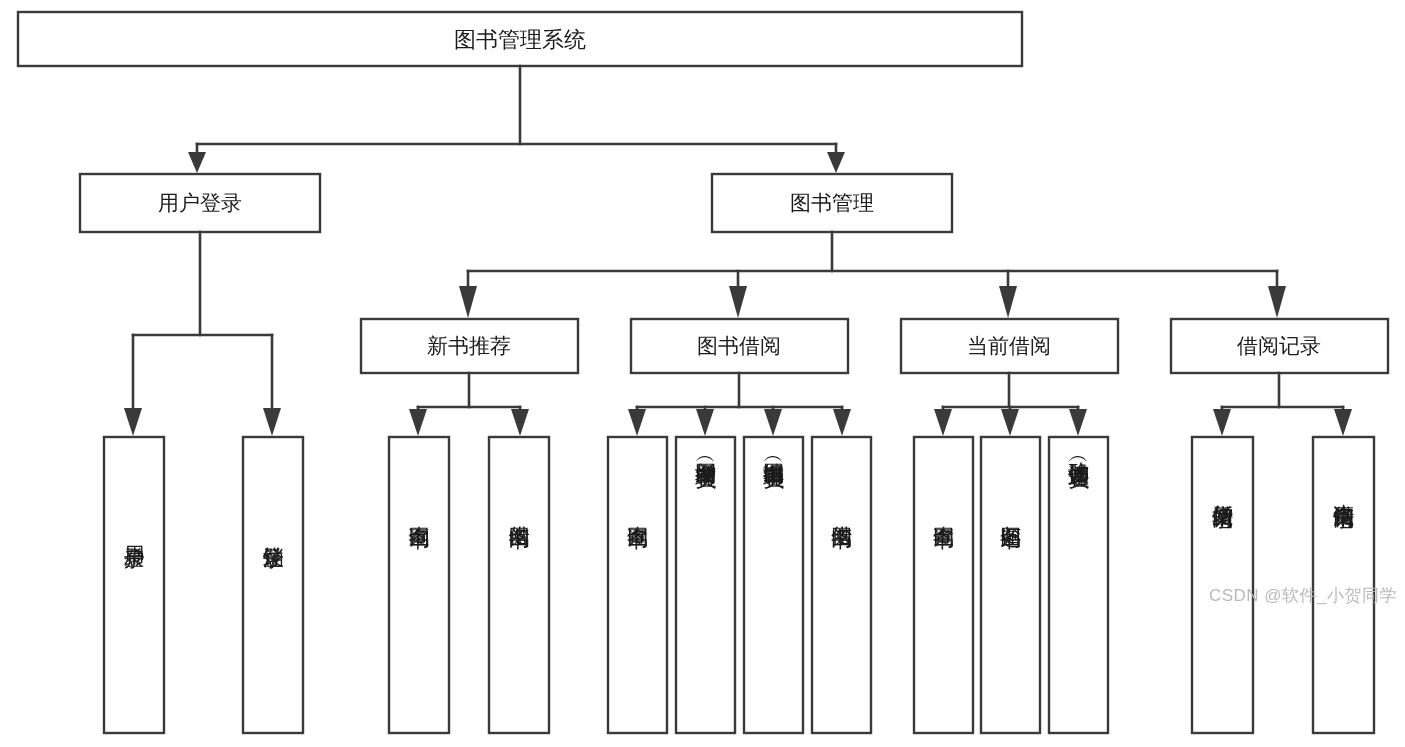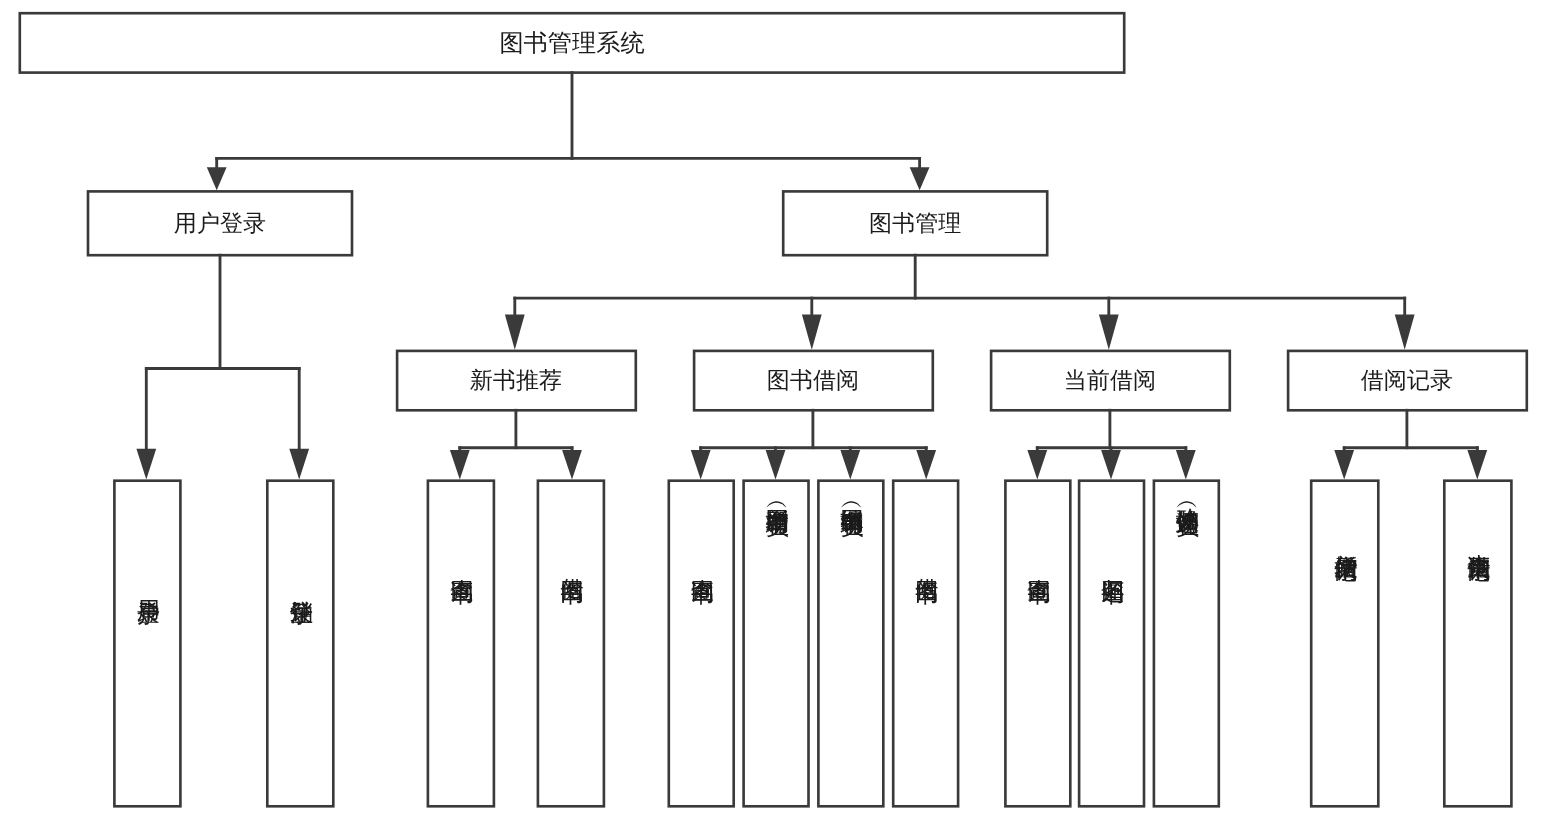--- a/index.html
+++ b/index.html
@@ -238,13 +238,14 @@
     <span class="vert-label" style="margin-top:8px;">确认归还（管理员）</span>
   </div>
 
   <div class="vert-label-wrap" style="left:1192px; top:437px; width:61px; height:296px;">
     <span class="vert-label" style="margin-top:50px;">新增借阅记录</span>
   </div>
   <div class="vert-label-wrap" style="left:1313px; top:437px; width:61px; height:296px;">
     <span class="vert-label" style="margin-top:50px;">查询借阅记录</span>
   </div>
 
+  <div class="watermark">CSDN @软件_小贺同学</div>
 </div>
 
 </body></html>

